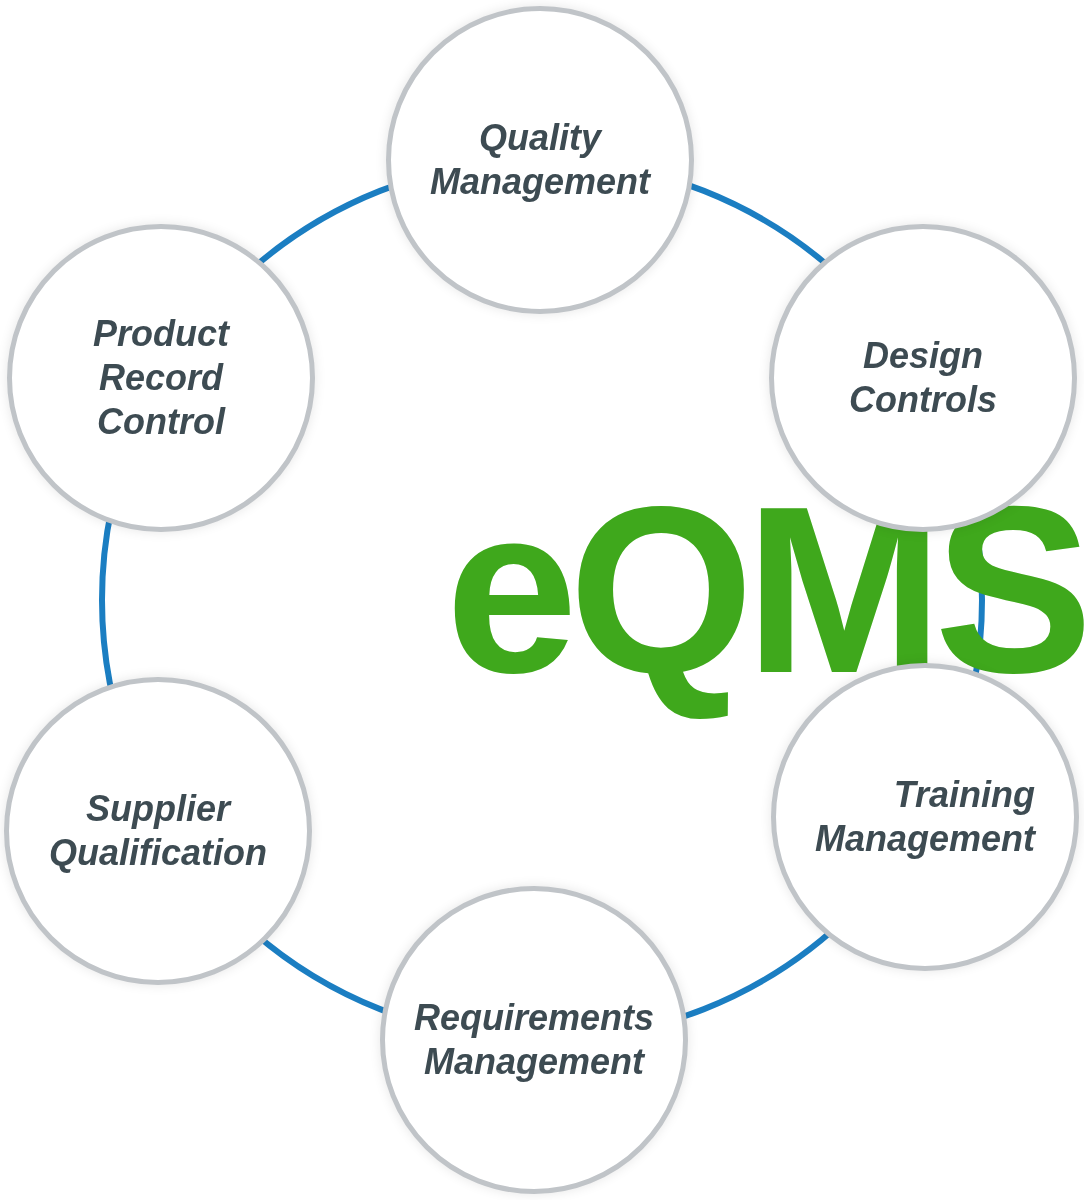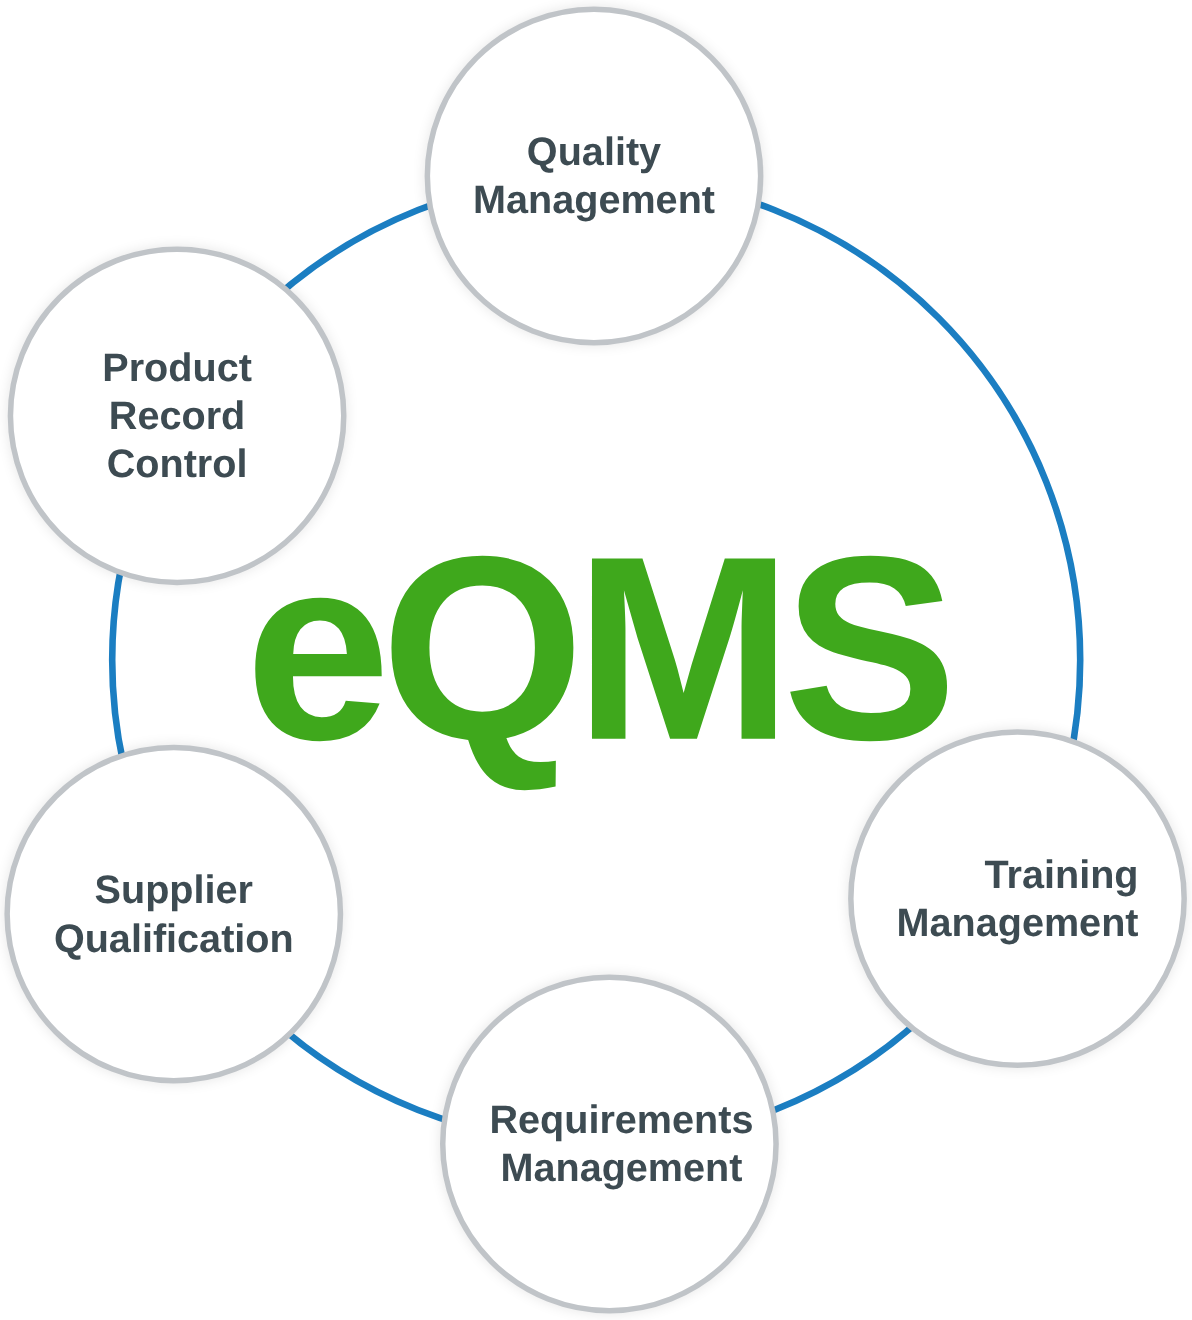--- a/index.html
+++ b/index.html
@@ -27,21 +27,21 @@
     border-radius: 50%;
     z-index: 1;
   }
   
   .center-word {
     position: absolute;
     left: 0;
     right: 0;
     top: 600px;
     transform: translateY(-54%);
-    text-align: center;
+    text-align: right;
     font-size: 238px;
     font-weight: 900;
     letter-spacing: -9px;
     color: #3fa81c;
     line-height: 1;
     z-index: 2;
     white-space: nowrap;
   }
   
   .node {
@@ -59,42 +59,47 @@
     text-align: center;
     z-index: 3;
   }
   .node .label {
     font-size: 36px;
     font-weight: 700;
     line-height: 1.22;
     color: #3d4b52;
     white-space: pre-line;
     padding: 0 18px;
+    font-style: italic;
   }
   .node-top          { left: 386px; top: 6px;   }
   .node-top-right    { left: 769px; top: 224px; }
   .node-bottom-right { left: 771px; top: 663px; text-align: right; }
-  .node-bottom       { left: 400px; top: 886px; justify-content: flex-end; }
+  .node-bottom       { left: 380px; top: 886px; }
   .node-bottom-left  { left: 4px;   top: 677px; }
   .node-top-left     { left: 7px;   top: 224px; }
 </style>
 </head>
 <body>
 
 <div class="canvas">
 
   <div class="ring"></div>
 
   <div class="center-word">eQMS</div>
 
   <div class="node node-top">
     <div class="label">Quality
 Management</div>
   </div>
 
+  <div class="node node-top-right">
+    <div class="label">Design
+Controls</div>
+  </div>
 
   <div class="node node-bottom-right">
     <div class="label">Training
 Management</div>
   </div>
 
   <div class="node node-bottom">
     <div class="label">Requirements
 Management</div>
   </div>

